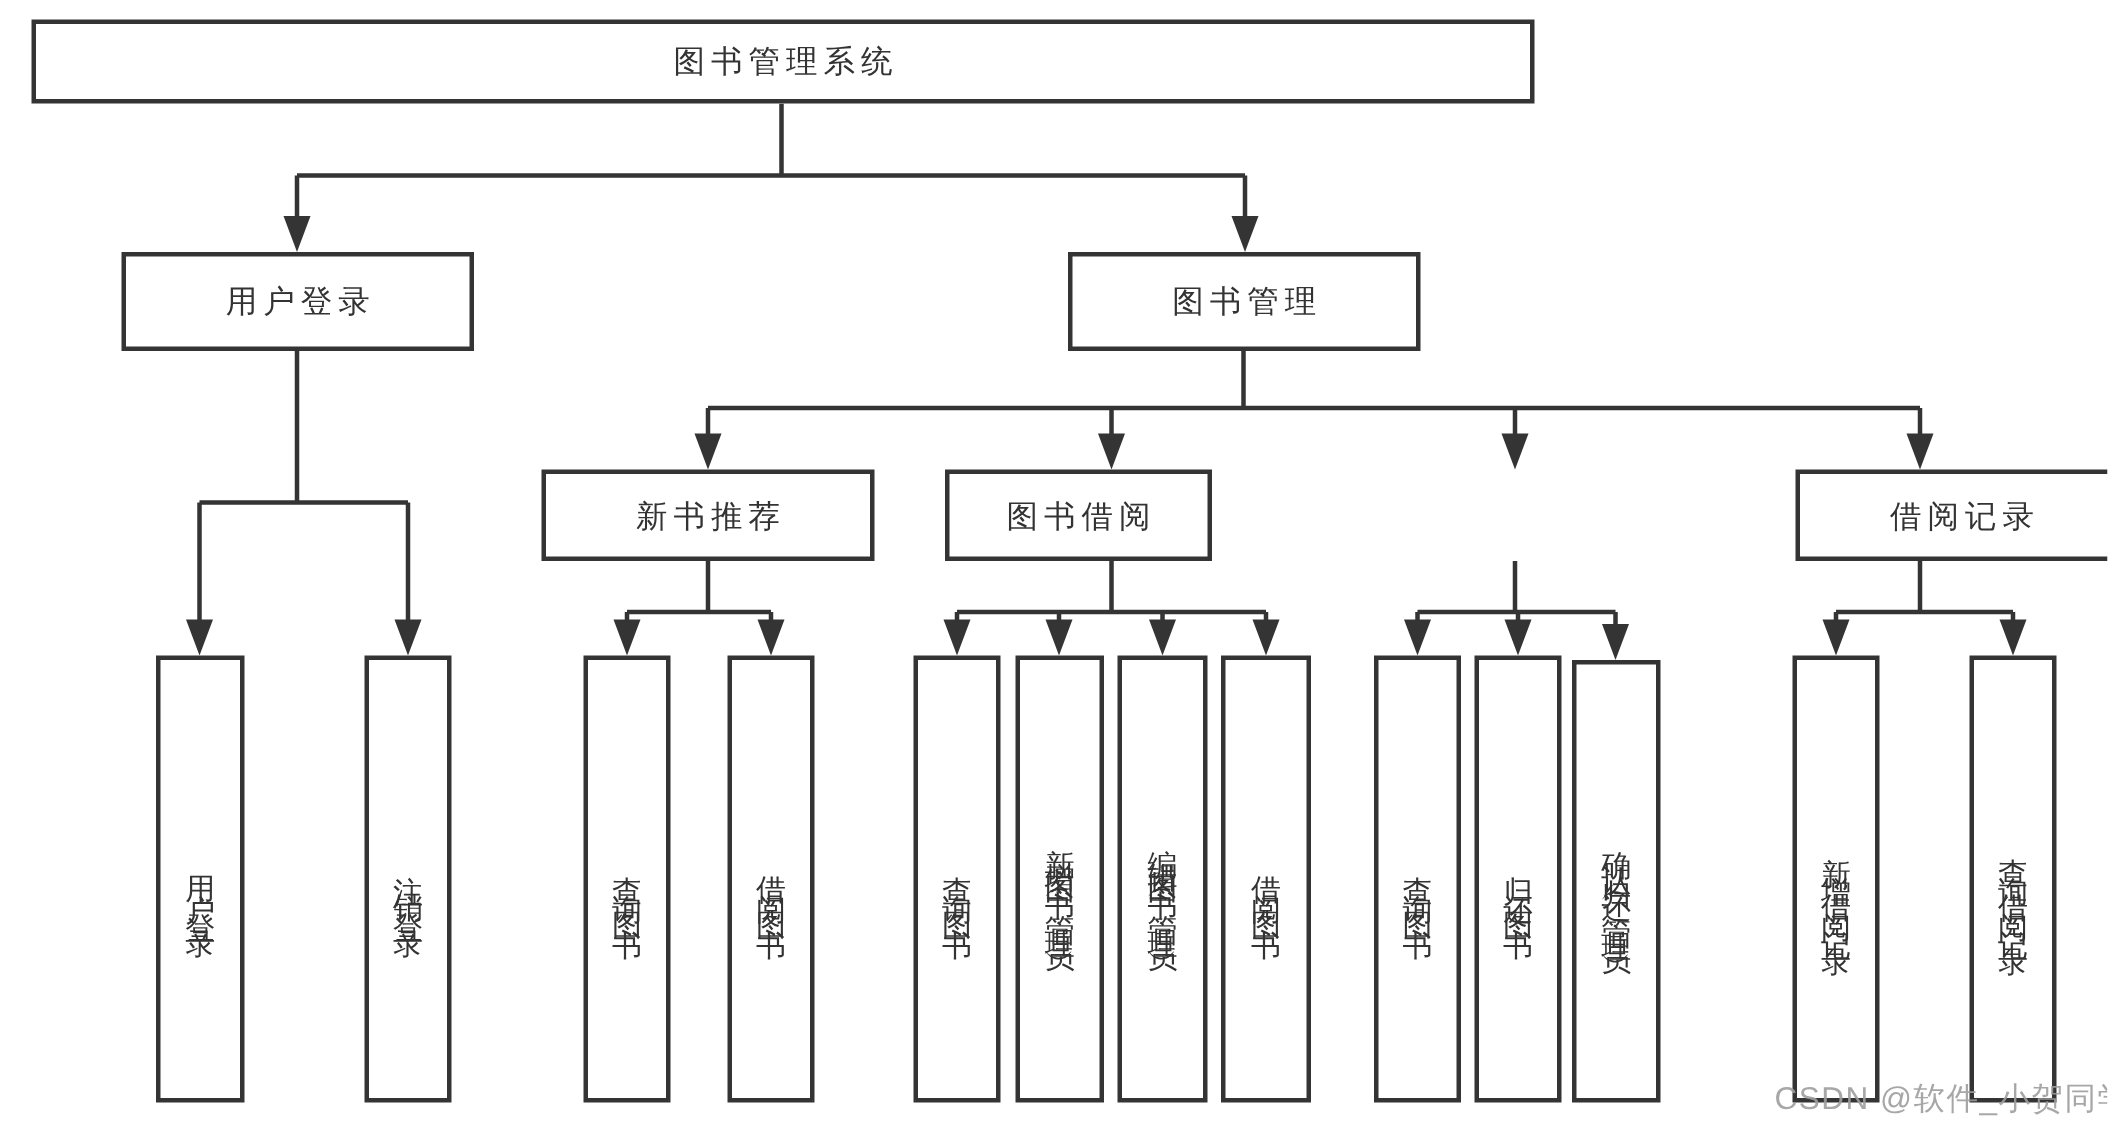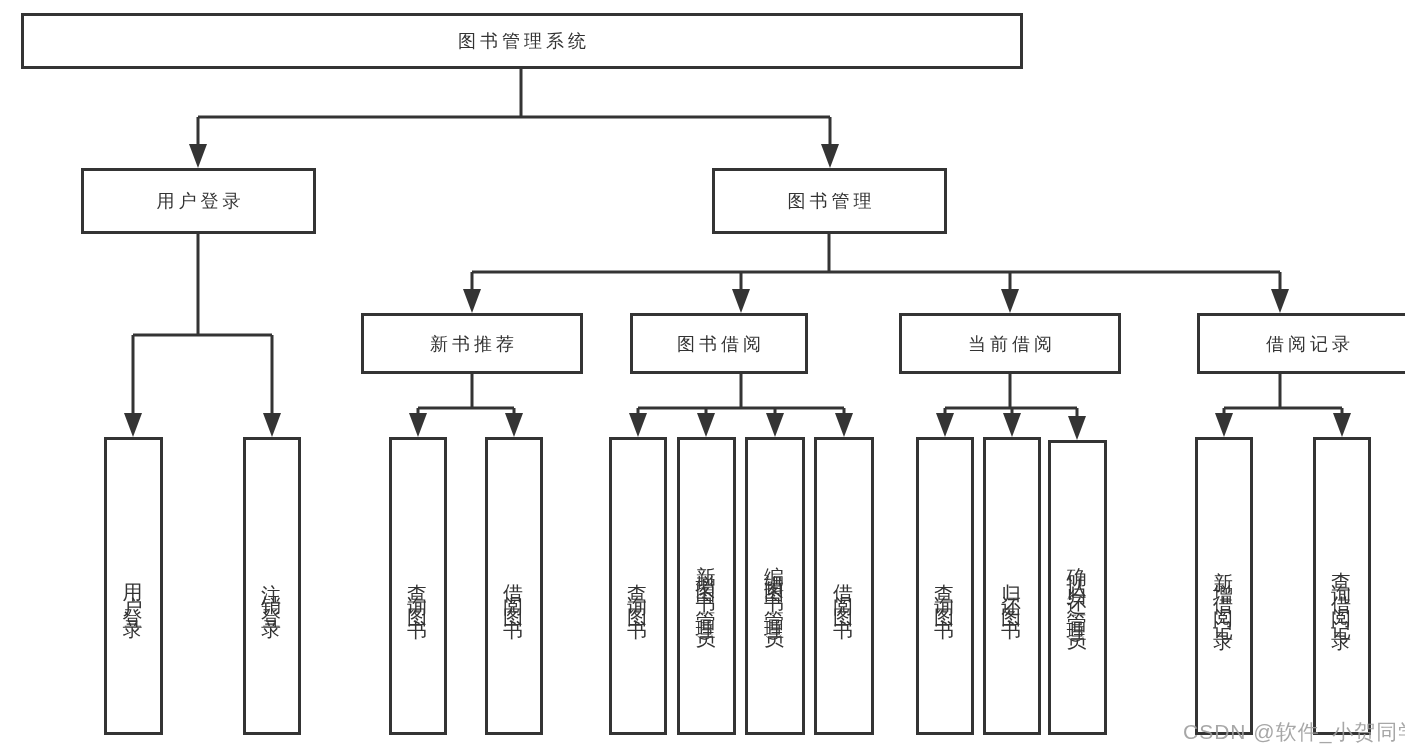--- a/index.html
+++ b/index.html
@@ -26,21 +26,21 @@
     position: absolute;
     background: #ffffff;
     border: 3px solid #343434;
     box-sizing: border-box;
     color: #333333;
     display: flex;
     align-items: center;
     justify-content: center;
   }
   .node.h {
-    font-size: 18px;
+    font-size: 21px;
     letter-spacing: 4px;
     text-indent: 4px;
     white-space: nowrap;
   }
   .node.v span {
     writing-mode: vertical-rl;
     text-orientation: mixed;
     font-size: 20px;
     letter-spacing: 12px;
     margin-bottom: -12px;
@@ -103,21 +103,20 @@
     <polygon points="1333,413 1351,413 1342,437"></polygon>
   </svg>
 
   <div class="node h" style="left:21px; top:13px; width:1002px; height:56px;">图书管理系统</div>
 
   <div class="node h" style="left:81px; top:168px; width:235px; height:66px;">用户登录</div>
   <div class="node h" style="left:712px; top:168px; width:235px; height:66px;">图书管理</div>
 
   <div class="node h" style="left:361px; top:313px; width:222px; height:61px;">新书推荐</div>
   <div class="node h" style="left:630px; top:313px; width:178px; height:61px;">图书借阅</div>
-  <div class="node h" style="left:899px; top:313px; width:222px; height:61px;">当前借阅</div>
   <div class="node h" style="left:1197px; top:313px; width:222px; height:61px;">借阅记录</div>
 
   <div class="node v" style="left:104px; top:437px; width:59px; height:298px;">
     <span>用户登录</span>
   </div>
   <div class="node v" style="left:243px; top:437px; width:58px; height:298px;">
     <span>注销登录</span>
   </div>
 
   <div class="node v" style="left:389px; top:437px; width:58px; height:298px;">

